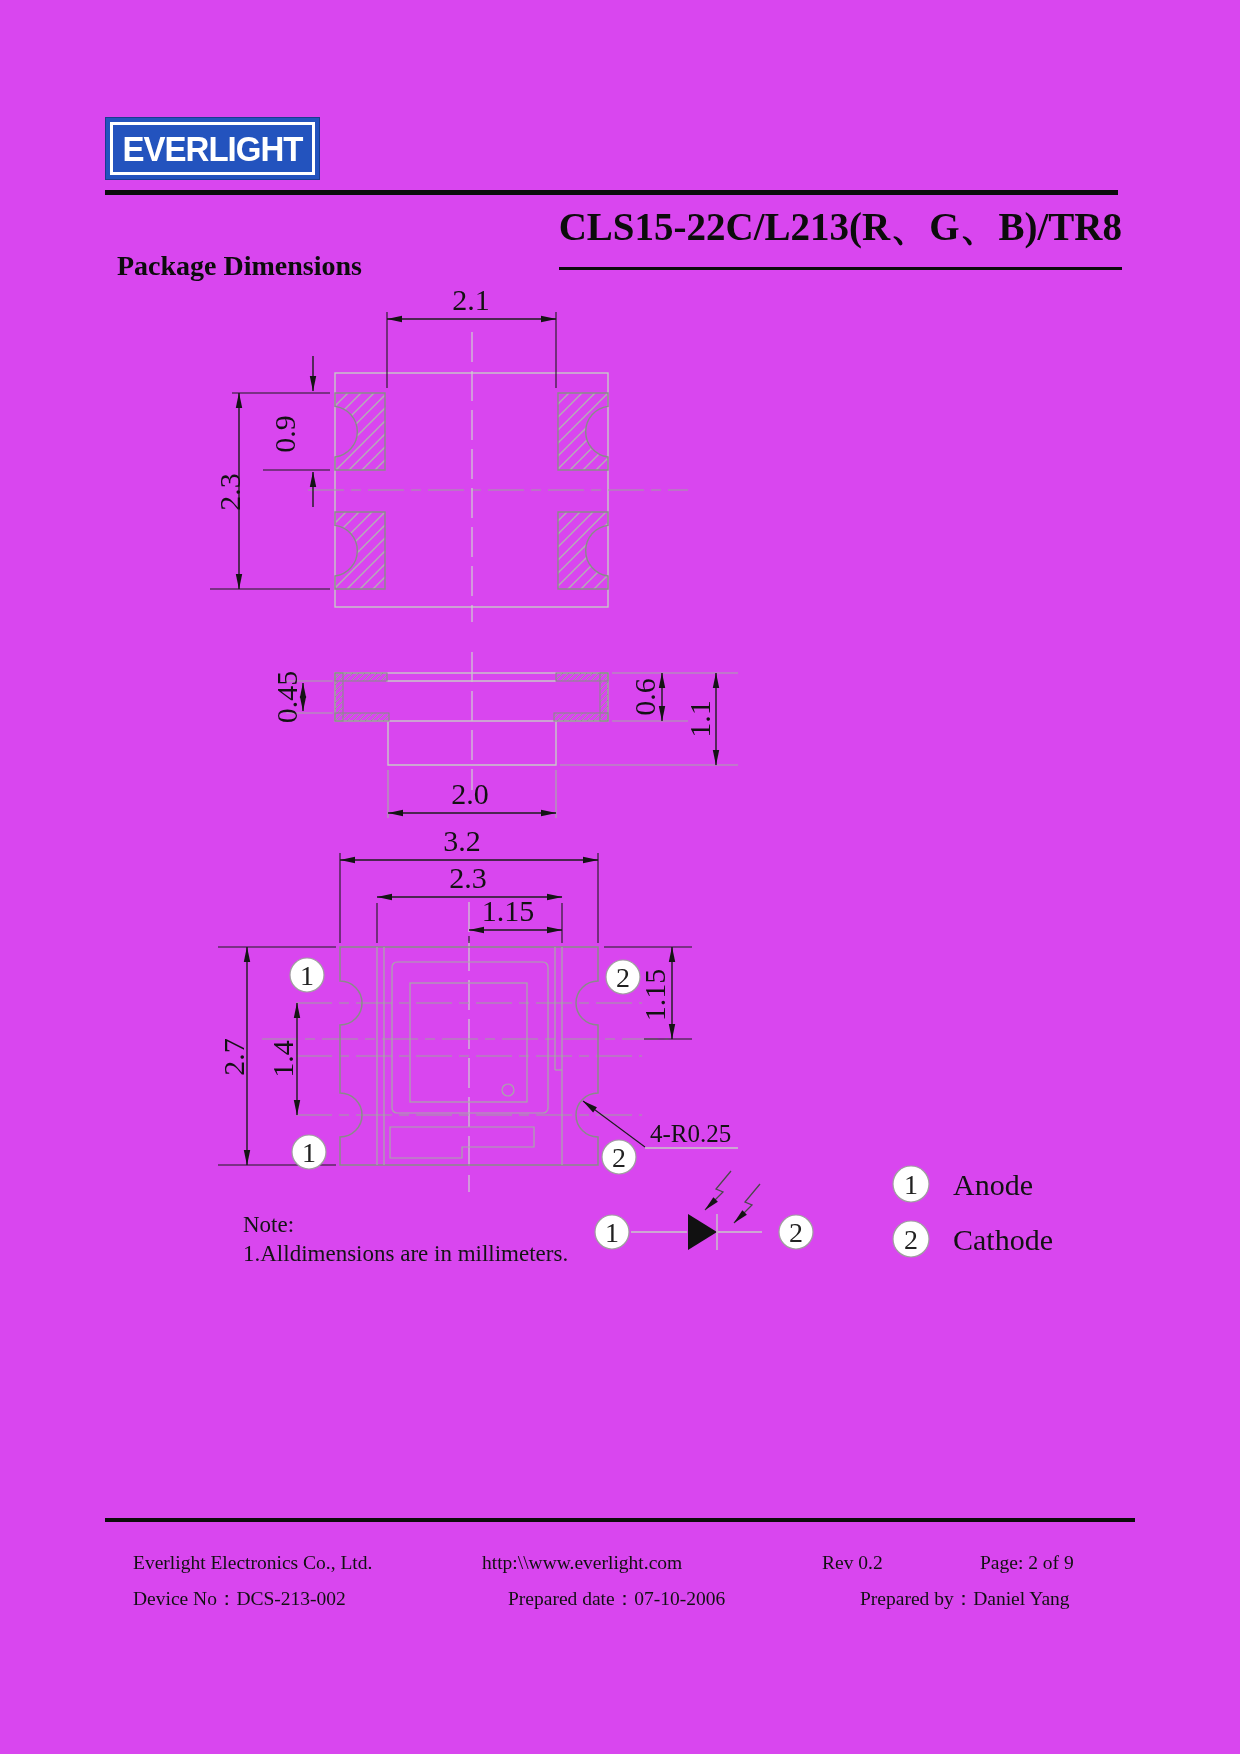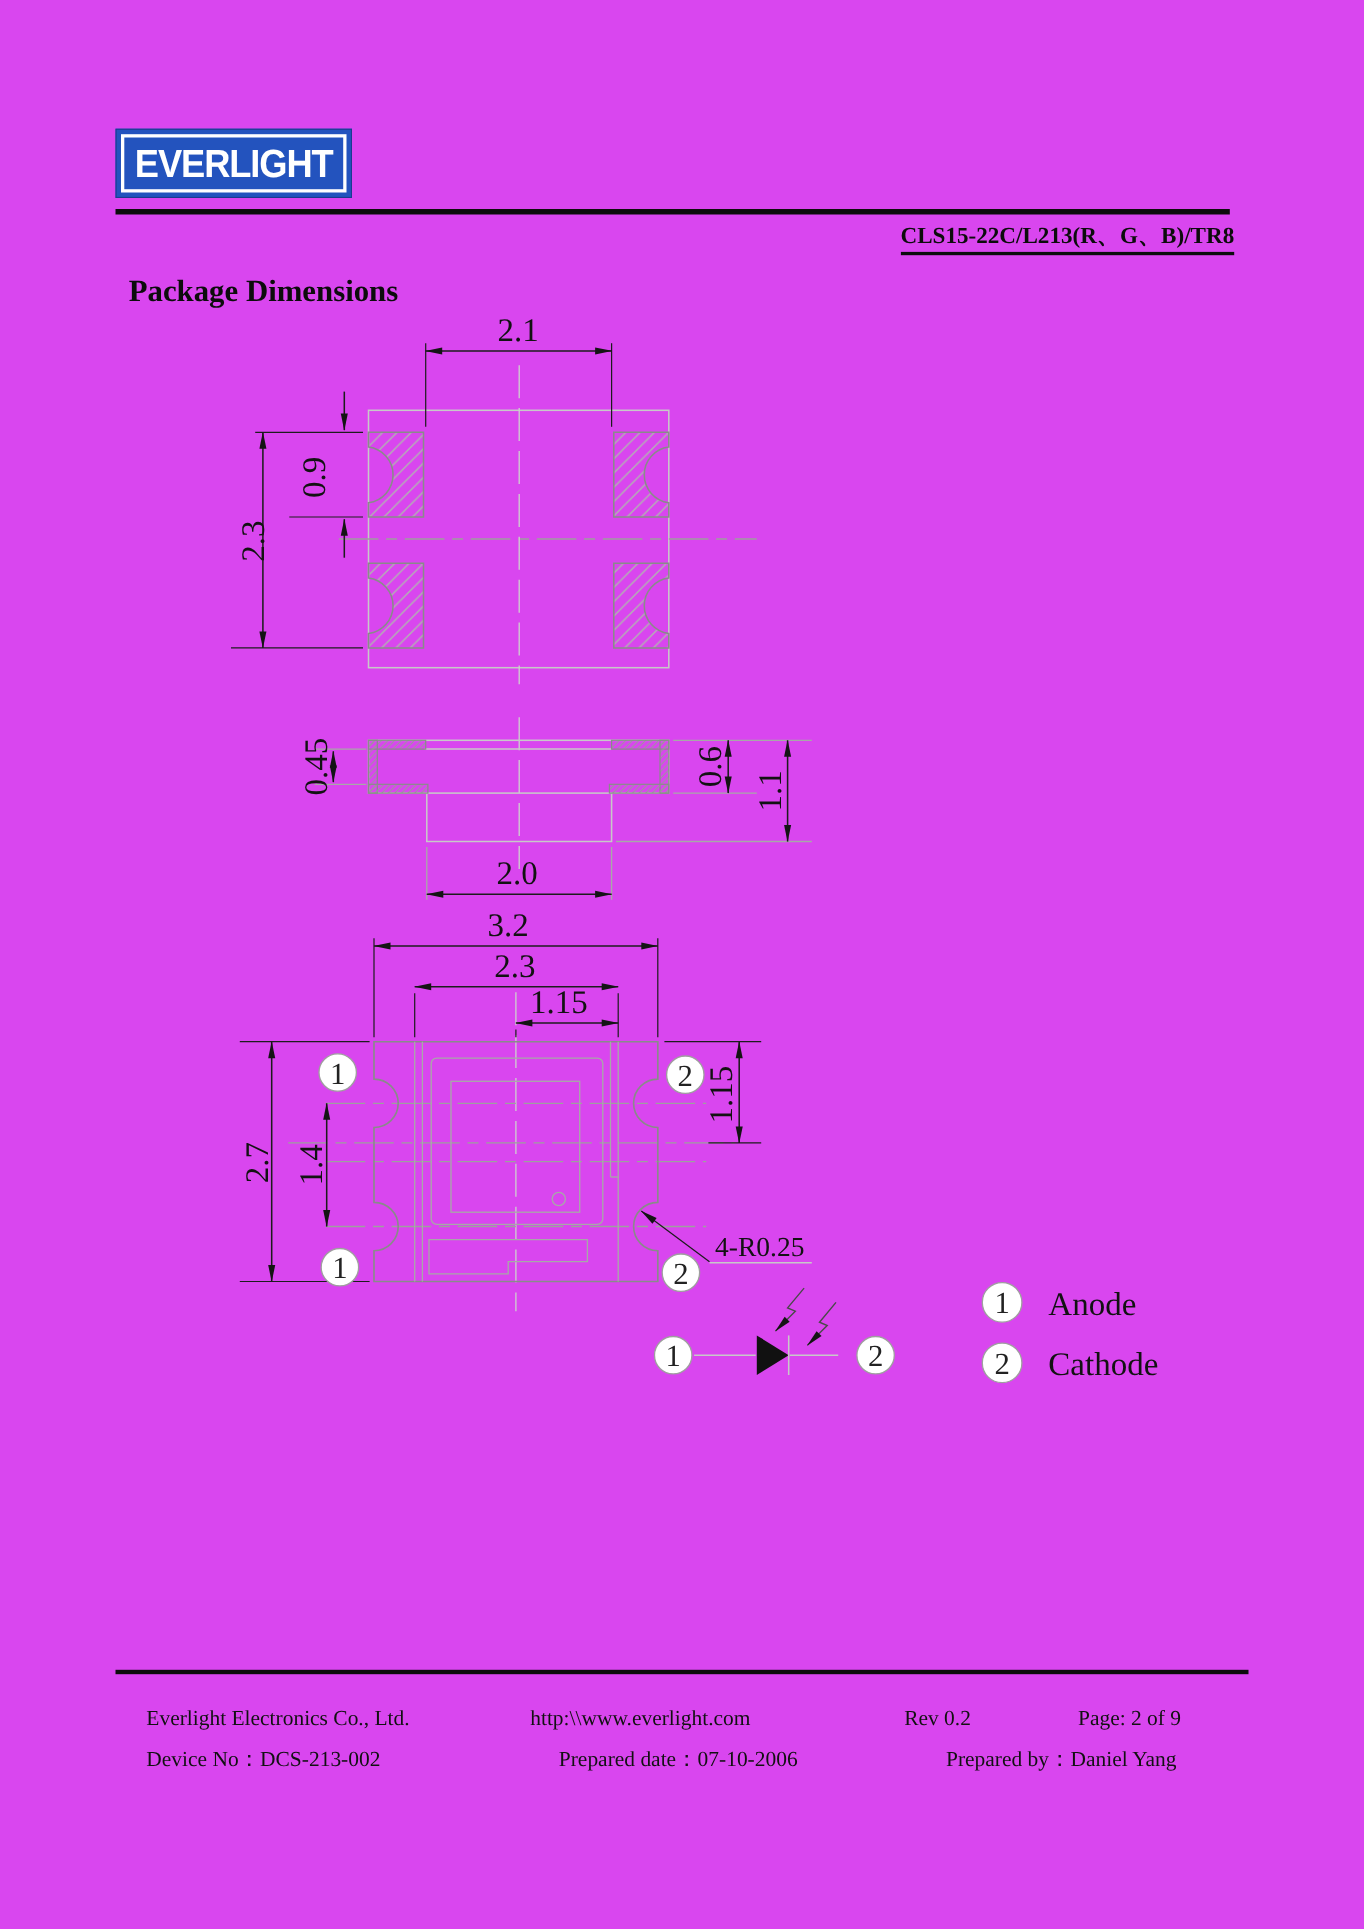--- a/index.html
+++ b/index.html
@@ -7,22 +7,22 @@
         font-family:"Liberation Serif",serif;overflow:hidden;margin:0 auto;}
   .abs{position:absolute;}
 
   
   .logo{left:105px;top:117px;width:213px;height:61px;background:#2353be;border:1px solid #1a3c8f;}
   .logo-frame{position:absolute;left:4px;top:4px;right:4px;bottom:4px;border:3px solid #ffffff;
               display:flex;align-items:center;justify-content:center;}
   .logo-text{font-family:"Liberation Sans",sans-serif;font-weight:bold;font-size:33px;color:#ffffff;
              letter-spacing:-1px;transform:scaleY(1.08);}
   .toprule{left:105px;top:190px;width:1013px;height:5px;background:#0c0c0c;}
-  .title{top:200px;right:118px;font-size:21px;font-weight:bold;color:#0c0c0c;
-         border-bottom:3px solid #0c0c0c;padding-bottom:1px;white-space:nowrap;}
+  .title{top:200px;right:118px;font-size:39px;font-weight:bold;color:#0c0c0c;
+         border-bottom:3px solid #0c0c0c;padding-bottom:13px;white-space:nowrap;}
   .heading{left:117px;top:250px;font-size:28px;font-weight:bold;color:#0c0c0c;}
 
   
   .note{left:243px;top:1210px;font-size:23px;color:#141414;line-height:29px;white-space:nowrap;}
   .footrule{left:105px;top:1518px;width:1030px;height:4px;background:#0c0c0c;}
   .ft{font-size:19.5px;color:#111;white-space:nowrap;}
 
   
   svg{position:absolute;left:0;top:0;}
   .xl{stroke:#1c1c1c;stroke-width:1.1;fill:none;}
@@ -204,20 +204,22 @@
       <circle cx="911" cy="1184" r="18" class="pinc"></circle>
       <text x="911" y="1194" class="pn">1</text>
       <text x="953" y="1195" class="dt">Anode</text>
       <circle cx="911" cy="1239" r="18" class="pinc"></circle>
       <text x="911" y="1249" class="pn">2</text>
       <text x="953" y="1250" class="dt">Cathode</text>
     </g>
   </svg>
 
   <div class="abs note">
+    <div>Note:</div>
+    <div>1.Alldimensions are in millimeters.</div>
   </div>
 
   <div class="abs footrule"></div>
   <div class="abs ft" style="left:133px;top:1552px;">Everlight Electronics Co., Ltd.</div>
   <div class="abs ft" style="left:482px;top:1552px;text-align:center;">http:\\www.everlight.com</div>
   <div class="abs ft" style="left:822px;top:1552px;">Rev 0.2</div>
   <div class="abs ft" style="left:980px;top:1552px;">Page: 2 of 9</div>
   <div class="abs ft" style="left:133px;top:1585px;">Device No：DCS-213-002</div>
   <div class="abs ft" style="left:508px;top:1585px;">Prepared date：07-10-2006</div>
   <div class="abs ft" style="left:860px;top:1585px;text-align:right;">Prepared by：Daniel Yang</div>

